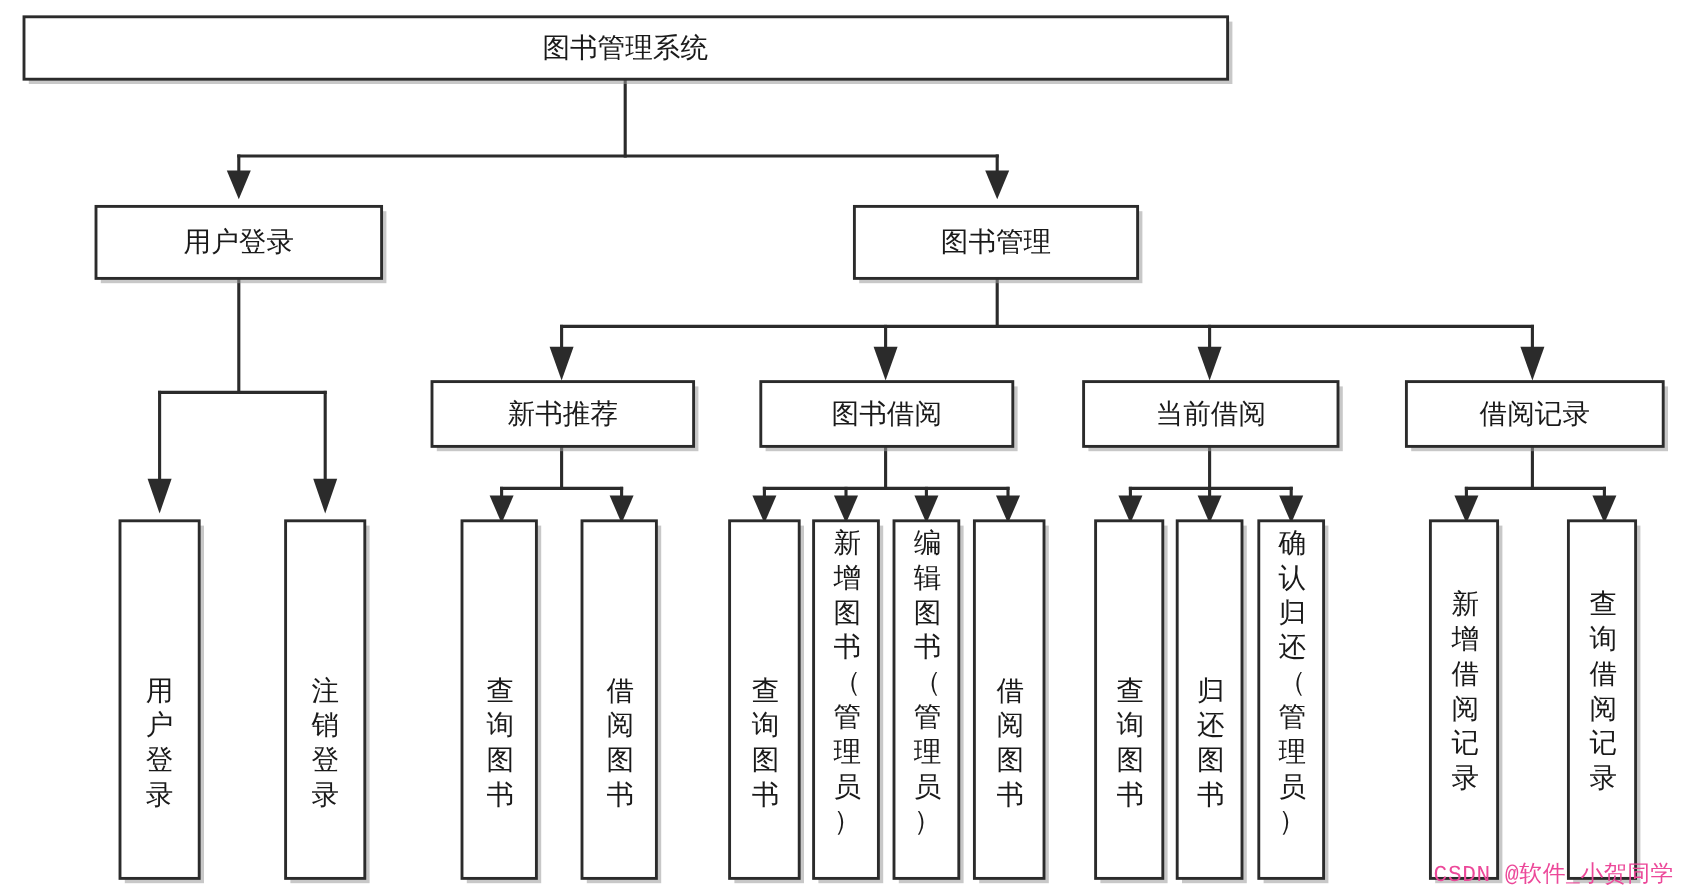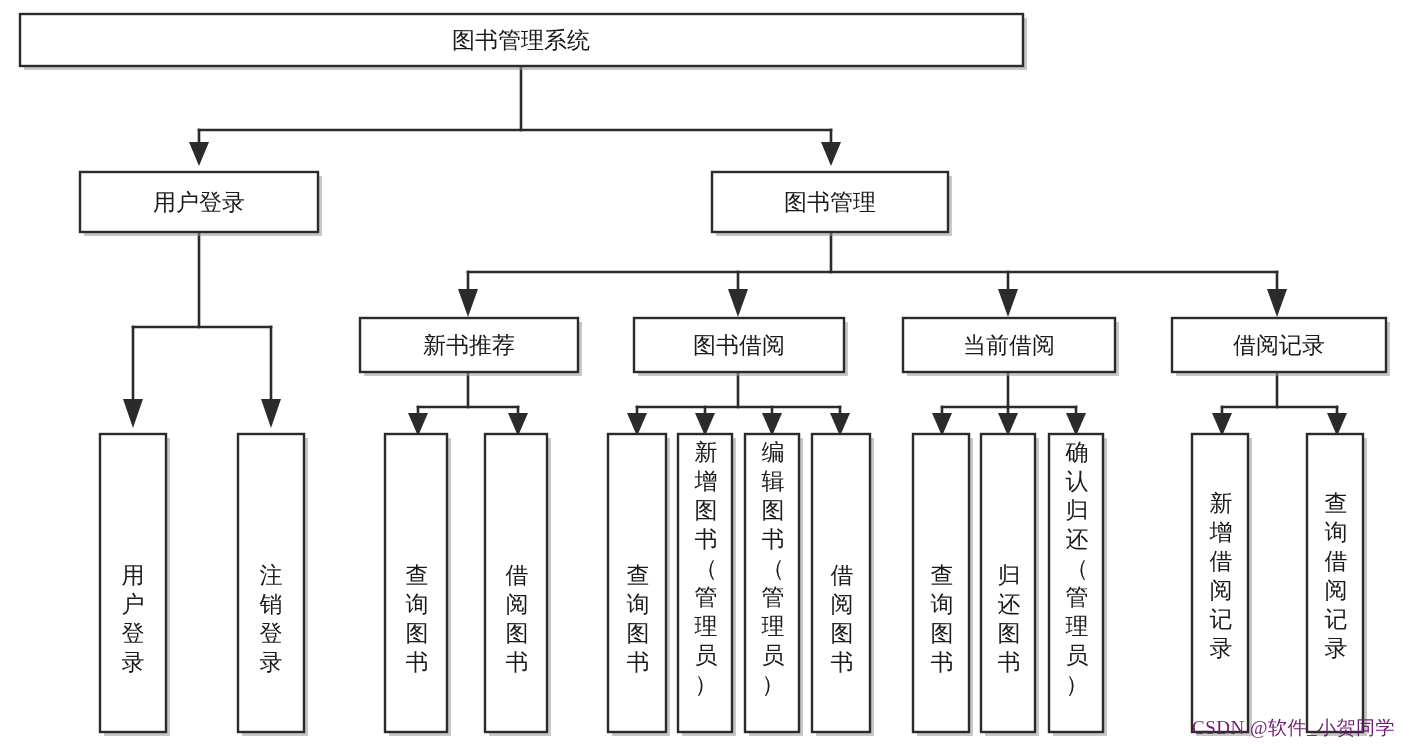--- a/index.html
+++ b/index.html
@@ -52,23 +52,23 @@
   .node-label-v {
     fill: #1a1a1a;
     font-family: "DejaVu Sans", "Liberation Sans", sans-serif;
     font-size: 23px;
     text-anchor: middle;
   }
   .watermark {
     position: absolute;
     right: 10px;
     bottom: 6px;
-    font-family: Liberation Serif, serif;
+    font-family: Liberation Mono, monospace;
     font-size: 19px;
-    color: #701a75;
+    color: #ec4899;
     letter-spacing: 0.5px;
     white-space: nowrap;
     user-select: none;
   }
 </style>
 </head>
 <body>
 
 <div id="diagram-root">
 

